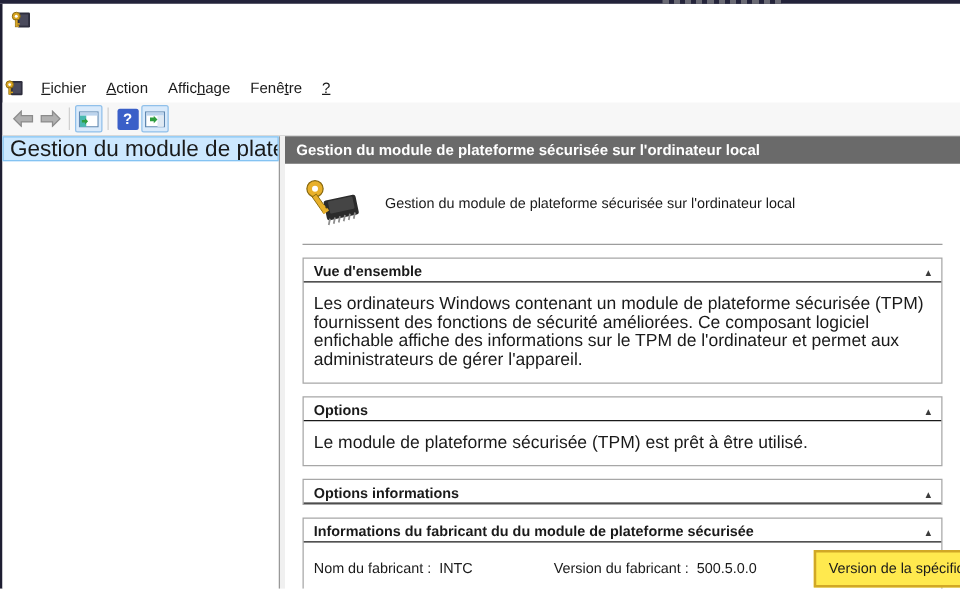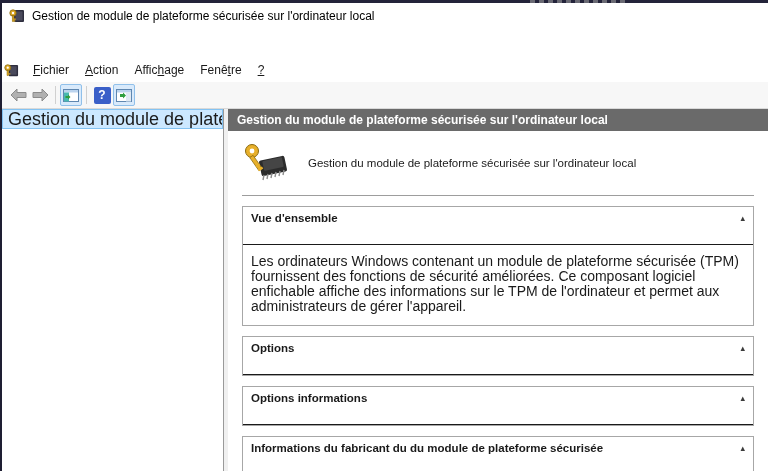--- a/index.html
+++ b/index.html
@@ -44,21 +44,21 @@
   .content { flex:1 1 auto; padding:0 14px; overflow:hidden; }
 
   
   .banner { display:flex; align-items:center; gap:18px; padding:11px 2px 11px 2px; }
   .banner-text { font-size:11.5px; line-height:16px; }
   .content-divider { border-bottom:1px solid #9d9d9d; }
 
   
   .section { border:1px solid #a7a7a7; margin-top:10px; background:#fff; }
   .section-header { display:flex; justify-content:space-between; align-items:center;
-    padding:5px 8px 20px 8px; border-bottom:1px solid #1a1a1a; }
+    padding:5px 8px 1px 8px; border-bottom:1px solid #1a1a1a; }
   .section-title { font-weight:bold; font-size:11.5px; }
   .collapse { font-size:9px; color:#3b3b3b; line-height:1; }
   .section-body { padding:9px 8px 11px 8px; font-size:14px; line-height:15px; }
 
   
   .mfr-row { display:flex; align-items:center; padding:6px 0 6px 8px; font-size:11.5px; }
   .pair { white-space:nowrap; }
   .pair-name { width:192px; flex:0 0 auto; }
   .pair-version { width:208px; flex:0 0 auto; }
   .spec-box { background:#ffe94e; border:2px solid #d1a826; padding:7px 10px; white-space:nowrap; }
@@ -75,21 +75,20 @@
   <div class="titlebar">
     <svg width="16" height="16" viewBox="0 0 16 16">
       <rect x="5" y="2" width="10" height="12" fill="#2e2e3e" rx="1"></rect>
       <rect x="6.5" y="3.5" width="7" height="9" fill="#4a4a5c"></rect>
       <circle cx="4" cy="5" r="3.2" fill="#d9a521" stroke="#8a6a10" stroke-width="0.8"></circle>
       <circle cx="4" cy="5" r="1.2" fill="#fff"></circle>
       <rect x="3.2" y="7.5" width="1.8" height="6" fill="#d9a521" stroke="#8a6a10" stroke-width="0.5"></rect>
       <rect x="4.8" y="10.5" width="2" height="1.3" fill="#d9a521"></rect>
       <rect x="4.8" y="12.3" width="1.5" height="1.2" fill="#d9a521"></rect>
     </svg>
-    <span>Gestion de module de plateforme sécurisée sur l'ordinateur local</span>
   </div>
 
   <div class="menubar">
     <svg class="appicon" width="15" height="15" viewBox="0 0 16 16">
       <rect x="5" y="2" width="10" height="12" fill="#2e2e3e" rx="1"></rect>
       <rect x="6.5" y="3.5" width="7" height="9" fill="#4a4a5c"></rect>
       <circle cx="4" cy="5" r="3.2" fill="#d9a521" stroke="#8a6a10" stroke-width="0.8"></circle>
       <circle cx="4" cy="5" r="1.2" fill="#fff"></circle>
       <rect x="3.2" y="7.5" width="1.8" height="6" fill="#d9a521" stroke="#8a6a10" stroke-width="0.5"></rect>
       <rect x="4.8" y="11" width="2" height="1.3" fill="#d9a521"></rect>
@@ -193,20 +192,21 @@
             <span class="collapse">▴</span>
           </div>
           <div class="section-body">Les ordinateurs Windows contenant un module de plateforme sécurisée (TPM) fournissent des fonctions de sécurité améliorées. Ce composant logiciel enfichable affiche des informations sur le TPM de l'ordinateur et permet aux administrateurs de gérer l'appareil.</div>
         </div>
 
         <div class="section">
           <div class="section-header">
             <span class="section-title">Options</span>
             <span class="collapse">▴</span>
           </div>
+          <div class="section-body">Le module de plateforme sécurisée (TPM) est prêt à être utilisé.</div>
         </div>
 
         <div class="section">
           <div class="section-header">
             <span class="section-title">Options informations</span>
             <span class="collapse">▴</span>
           </div>
         </div>
 
         <div class="section">

